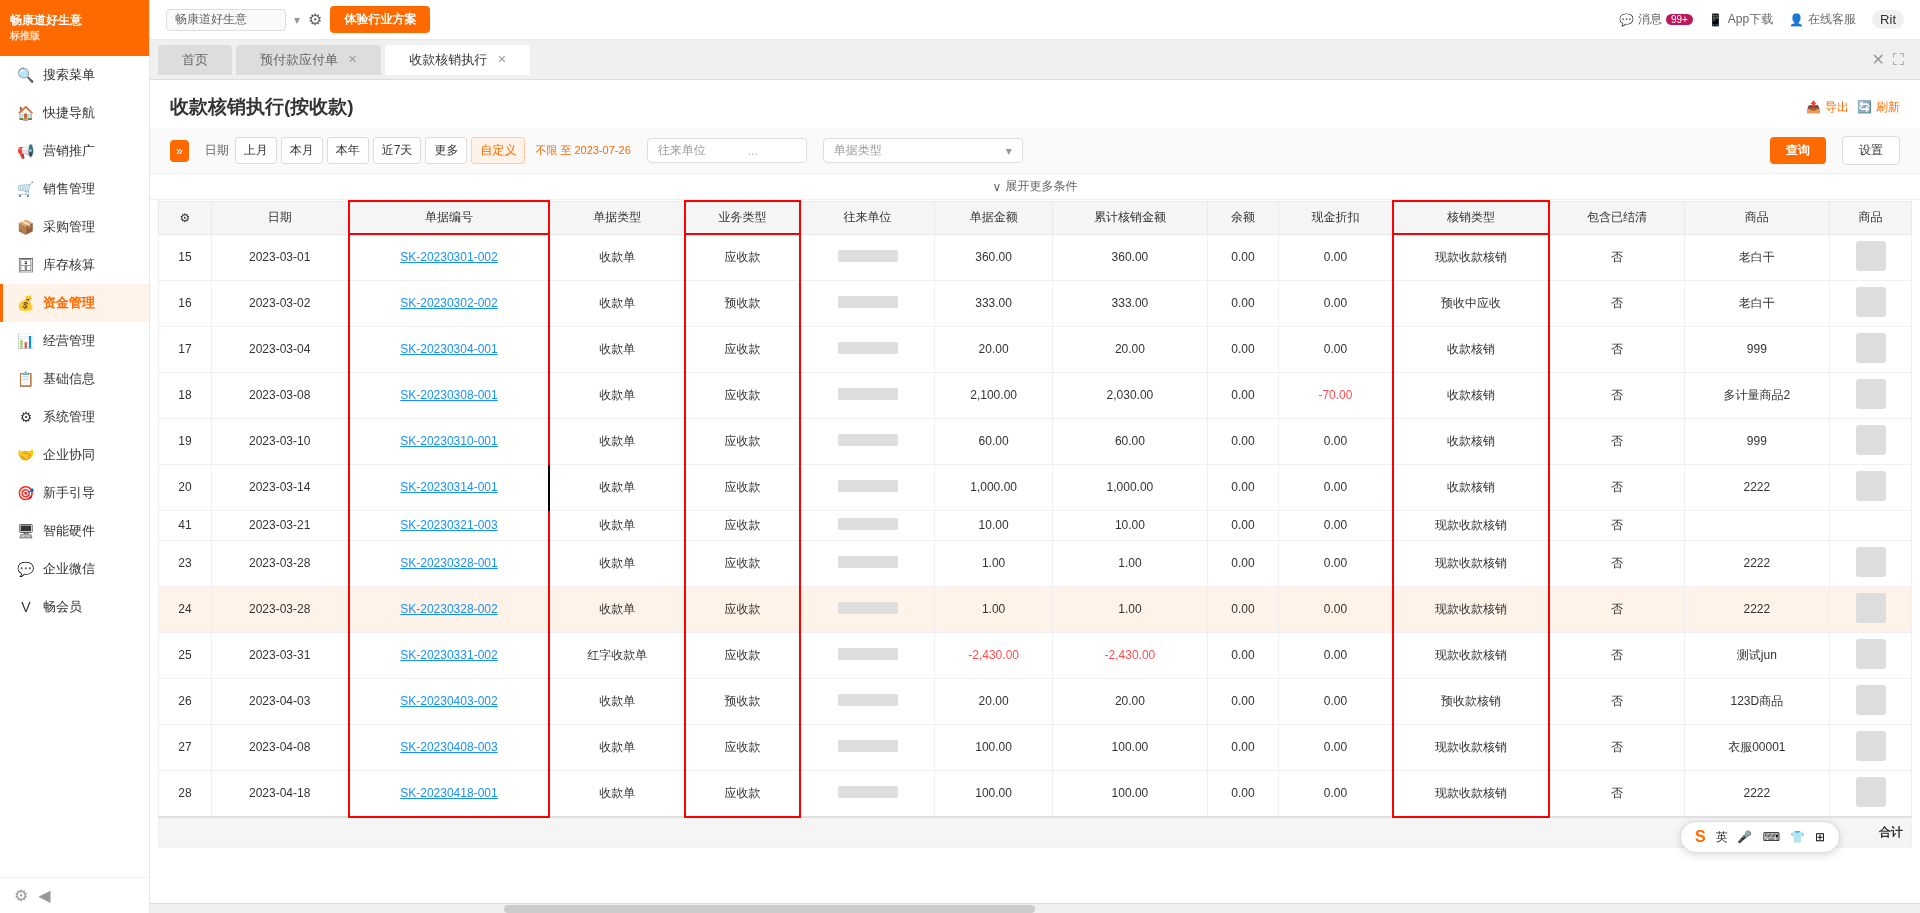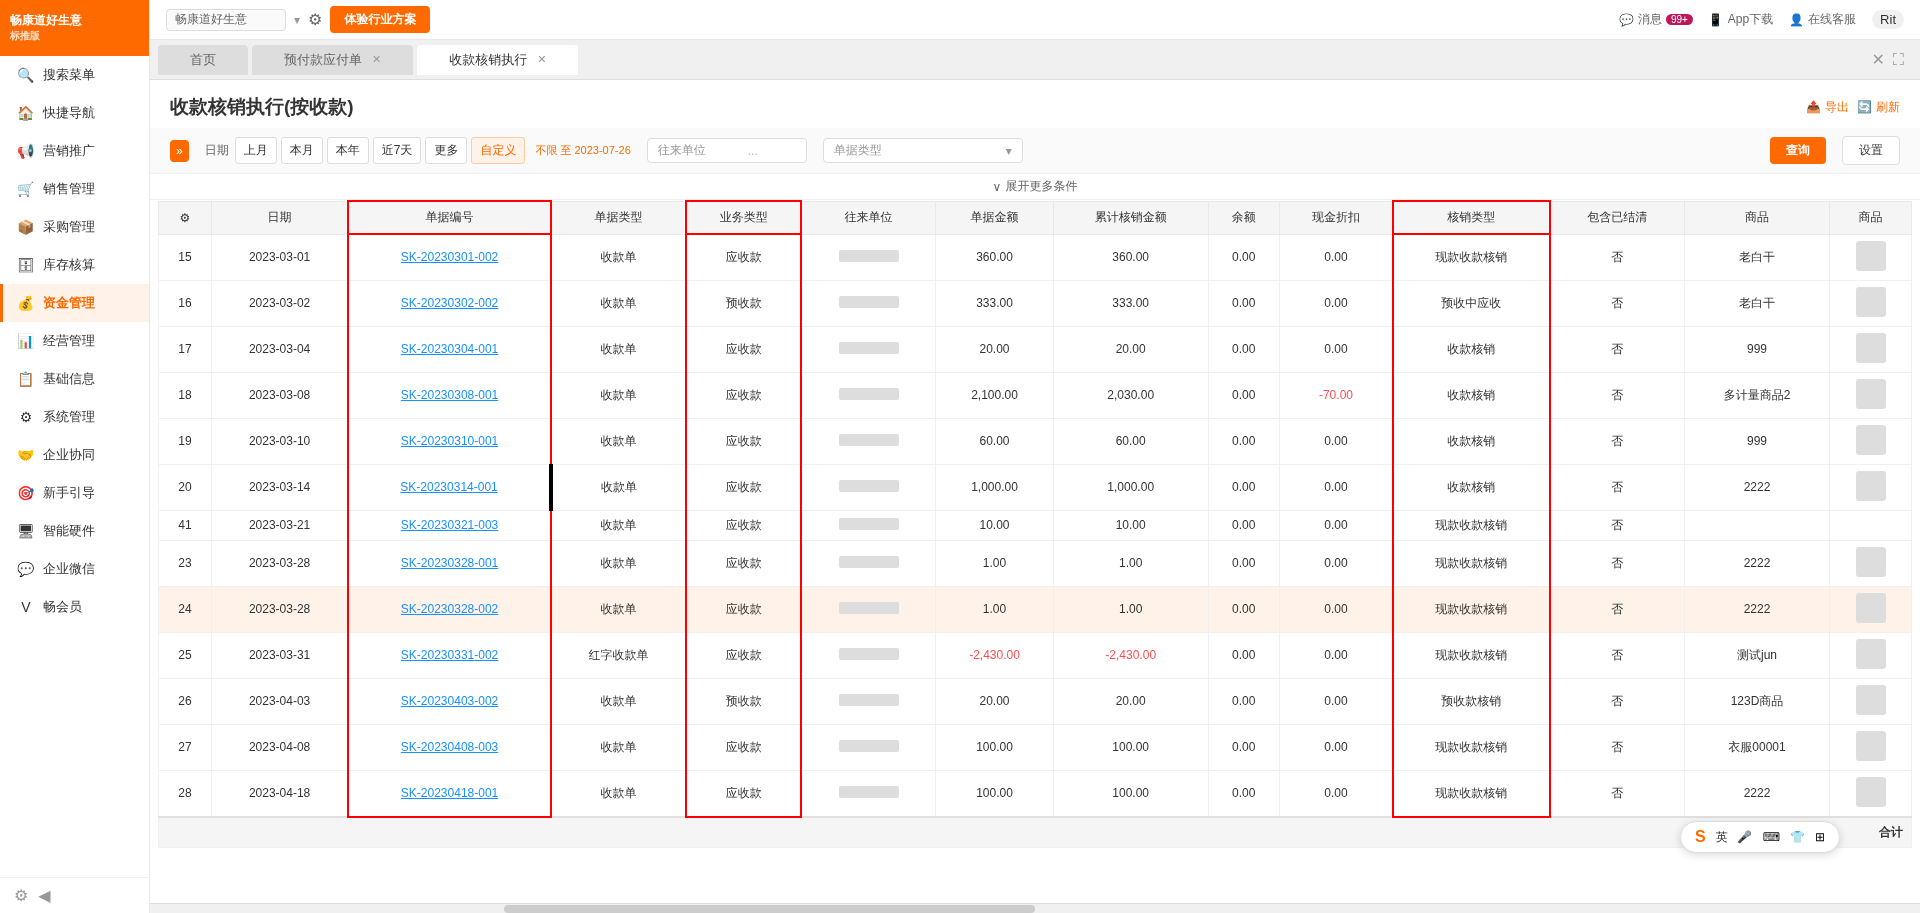--- a/index.html
+++ b/index.html
@@ -21,21 +21,21 @@
     .top-header { height: 40px; background: #fff; border-bottom: 1px solid #e8e8e8; display: flex; align-items: center; padding: 0 16px; gap: 12px; }
     .top-header-left { display: flex; align-items: center; gap: 8px; flex: 1; }
     .breadcrumb-input { border: 1px solid #ddd; border-radius: 4px; padding: 3px 8px; font-size: 12px; width: 120px; background: #fafafa; color: #666; }
     .header-btn-orange { background: #ff6a00; color: white; border: none; border-radius: 4px; padding: 5px 14px; font-size: 12px; cursor: pointer; font-weight: bold; }
     .top-header-right { display: flex; align-items: center; gap: 16px; color: #666; font-size: 12px; }
     .badge { background: #be185d; color: white; border-radius: 10px; padding: 0 5px; font-size: 10px; min-width: 18px; text-align: center; }
     .gear-icon { font-size: 16px; color: #666; cursor: pointer; }
 
     
     .tab-bar { height: 40px; background: #f0f0f0; display: flex; align-items: center; padding: 0 8px; border-bottom: 1px solid #ddd; }
-    .tab { display: flex; align-items: center; gap: 6px; padding: 6px 32px; border-radius: 4px 4px 0 0; cursor: pointer; font-size: 13px; color: #666; background: #ddd; margin-right: 4px; }
+    .tab { display: flex; align-items: center; gap: 6px; padding: 6px 24px; border-radius: 4px 4px 0 0; cursor: pointer; font-size: 13px; color: #666; background: #ddd; margin-right: 4px; }
     .tab.active { background: #fff; color: #333; font-weight: 500; }
     .tab .close { color: #999; font-size: 11px; margin-left: 4px; }
     .tab-spacer { flex: 1; }
     .tab-controls { display: flex; gap: 8px; align-items: center; color: #999; font-size: 16px; padding-right: 8px; }
 
     
     .content { flex: 1; background: #fff; overflow: hidden; display: flex; flex-direction: column; padding: 0; }
     .content-header { padding: 14px 20px 8px 20px; display: flex; align-items: center; justify-content: space-between; }
     .page-title { font-size: 19px; font-weight: bold; color: #333; }
     .content-actions { display: flex; gap: 8px; }
@@ -358,21 +358,21 @@
     <td>0.00</td>
     <td class="">0.00</td>
     <td style="border-left:2px solid red;border-right:2px solid red;">收款核销</td>
     <td>否</td>
     <td>999</td>
     <td><span class="thumb"></span></td>
   </tr>
             <tr>
     <td>20</td>
     <td>2023-03-14</td>
-    <td style="border-left:2px solid red;border-right:4px solid #000000;"><a class="link-text">SK-20230314-001</a></td>
+    <td style="border-left:2px solid red;border-right:2px solid #000000;"><a class="link-text">SK-20230314-001</a></td>
     <td>收款单</td>
     <td style="border-left:2px solid red;border-right:2px solid red;">应收款</td>
     <td><span style="background:#ddd;display:inline-block;width:60px;height:12px;border-radius:2px;"></span></td>
     <td class="">1,000.00</td>
     <td class="">1,000.00</td>
     <td>0.00</td>
     <td class="">0.00</td>
     <td style="border-left:2px solid red;border-right:2px solid red;">收款核销</td>
     <td>否</td>
     <td>2222</td>

